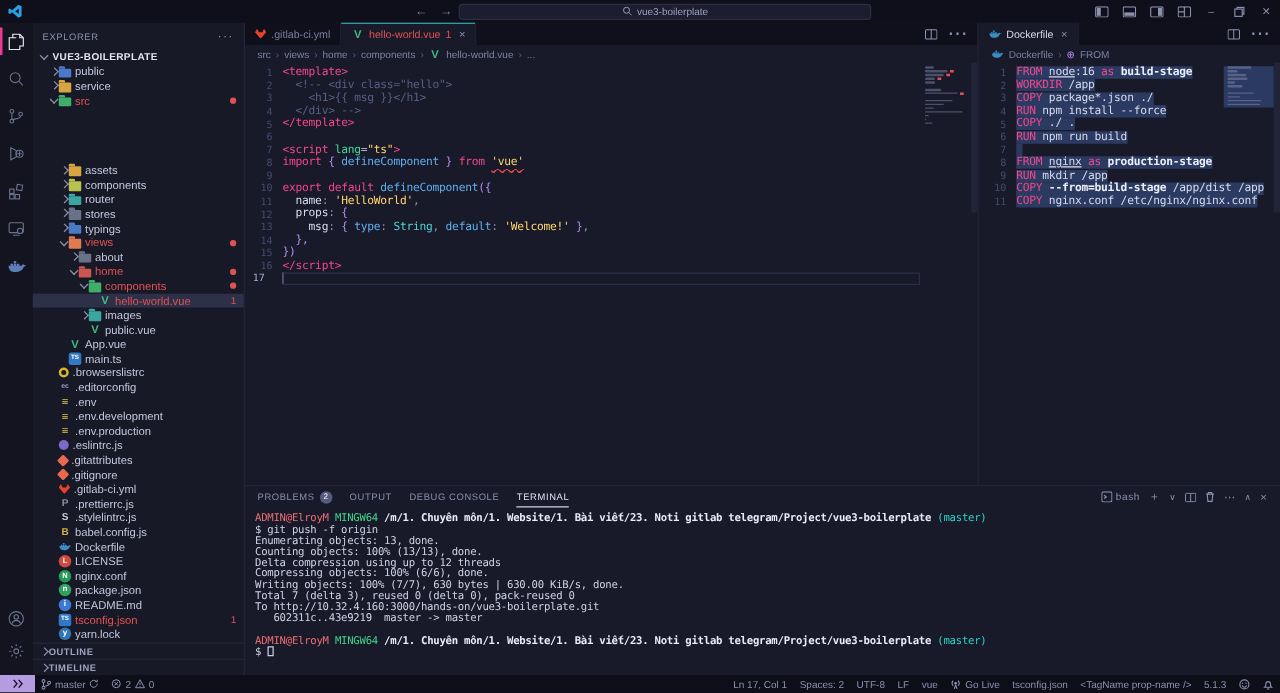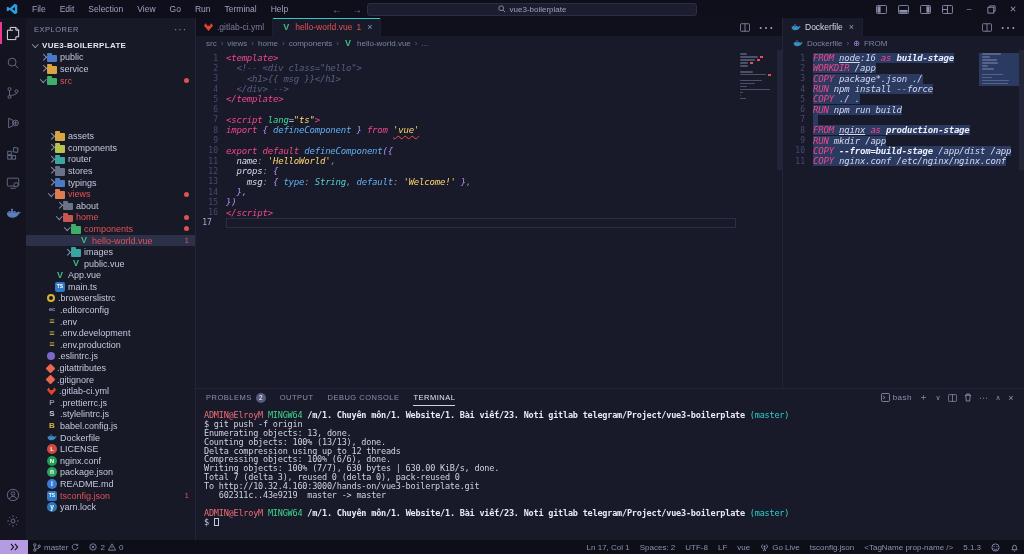--- a/index.html
+++ b/index.html
@@ -67,21 +67,21 @@
   .tab .t-red { color:#e05252; }
   .tab .t-close { font-size:9px; color:#8d92b0; margin-left:2px; }
   .tab-actions { margin-left:auto; display:flex; align-items:center; gap:8px; padding:0 8px; color:#8d92b0; }
   .breadcrumb { height:14px; display:flex; align-items:center; gap:4px; padding:0 10px; font-size:8px; color:#7d82a3; background:#181a29; white-space:nowrap; overflow:hidden; }
   .breadcrumb .sep { color:#5c628100 ; }
   .breadcrumb .sep { color:#5c6281; }
   .ed-content { flex:1; position:relative; overflow:hidden; font-family:"DejaVu Sans Mono", monospace; font-size:9px; }
   .cl { height:10.3px; display:flex; align-items:center; position:relative; }
   .cl .ln { width:30px; text-align:right; padding-right:8px; color:#454b6e; font-size:8px; flex:none; }
   .cl.activeline .ln { color:#a6abce;text-align:center; }
-  .cl .code { white-space:pre; letter-spacing:-0.2px;font-style:italic; }
+  .cl .code { white-space:pre; letter-spacing:-0.2px; }
   .cl .selbg { background:#2b3a61; }
   .cl.activeline::after { content:""; position:absolute; left:30px; right:46px; top:0; bottom:0; border:1px solid #2c2e49; pointer-events:none; }
   .cursor-bar { display:inline-block; width:1px; height:9px; background:#d6d9ee; vertical-align:middle; }
   .tk-k{color:#f2478b}.tk-c{color:#565f85}.tk-s{color:#ffd66e}.tk-f{color:#61aeef}
   .tk-p{color:#b48ef5}.tk-t{color:#52d0cf}.tk-a{color:#3ddc97}.tk-d{color:#d6d9ee}
   .tk-g{color:#8b90ad}.tk-b{color:#eceef8;font-weight:bold}
   .tk-u{color:#d6d9ee;text-decoration:underline}
   .tk-err{text-decoration:underline wavy #f14c4c;text-underline-offset:2px}
   .minimap { position:absolute; top:3px; width:34px; right:8px; }
   .mm-bar { height:1.6px; margin-bottom:1.4px; background:rgba(150,158,200,.42); border-radius:1px; position:relative; }
@@ -116,30 +116,20 @@
 <body>
 
 <div id="window">
 
   <div id="titlebar">
     <span id="logo">
       <svg viewBox="0 0 16 16" width="12" height="12">
           <path fill="#2b9fe3" d="M11.5 1 5 7 2.5 5 1 5.8v4.4L2.5 11 5 9l6.5 6 3.5-1.6V2.6L11.5 1zm.5 4.2v5.6L8.2 8 12 5.2z"></path>
         </svg>
     </span>
-    <nav id="menubar" style="display: flex;">
-        <span class="menu-item">File</span>
-        <span class="menu-item">Edit</span>
-        <span class="menu-item">Selection</span>
-        <span class="menu-item">View</span>
-        <span class="menu-item">Go</span>
-        <span class="menu-item">Run</span>
-        <span class="menu-item">Terminal</span>
-        <span class="menu-item">Help</span>
-      </nav>
     <div id="tb-center">
       <span class="nav-arrow">←</span>
       <span class="nav-arrow">→</span>
       <div id="searchbox">
         <svg width="8" height="8" viewBox="0 0 10 10">
             <circle cx="4" cy="4" r="3" fill="none" stroke="#9ca0bf"></circle>
             <path d="M6.3 6.3 9 9" stroke="#9ca0bf"></path>
           </svg>
         <span>vue3-boilerplate</span>
       </div>
@@ -490,20 +480,30 @@
             <span class="spacer"></span>
             <span class="badge">1</span>
           </div>
           <div class="tree-row" style="padding-left: 12px;">
             <span class="chev none"></span>
             <span class="fico" style="color: rgb(255, 255, 255); background: rgb(48, 118, 181); font-size: 6.5px; border-radius: 50%;">y</span>
             <span class="lbl">yarn.lock</span>
             <span class="spacer"></span>
           </div>
         </div>
+      <div id="sb-bottom">
+        <div class="sb-section">
+            <span class="chev"></span>
+            <span>OUTLINE</span>
+          </div>
+        <div class="sb-section">
+            <span class="chev"></span>
+            <span>TIMELINE</span>
+          </div>
+      </div>
     </div>
 
     <div id="editor-area">
       <div id="groups">
         <div class="group" id="group1">
           <div class="tabbar">
             <span id="g1-tabs" style="display:flex">
                 <span class="tab">
                   <span class="fico" style="background: rgb(226, 67, 41); width: 9px; height: 8px; clip-path: polygon(0px 35%, 20% 0px, 35% 35%, 65% 35%, 80% 0px, 100% 35%, 50% 100%);"></span>
                   <span>.gitlab-ci.yml</span>

